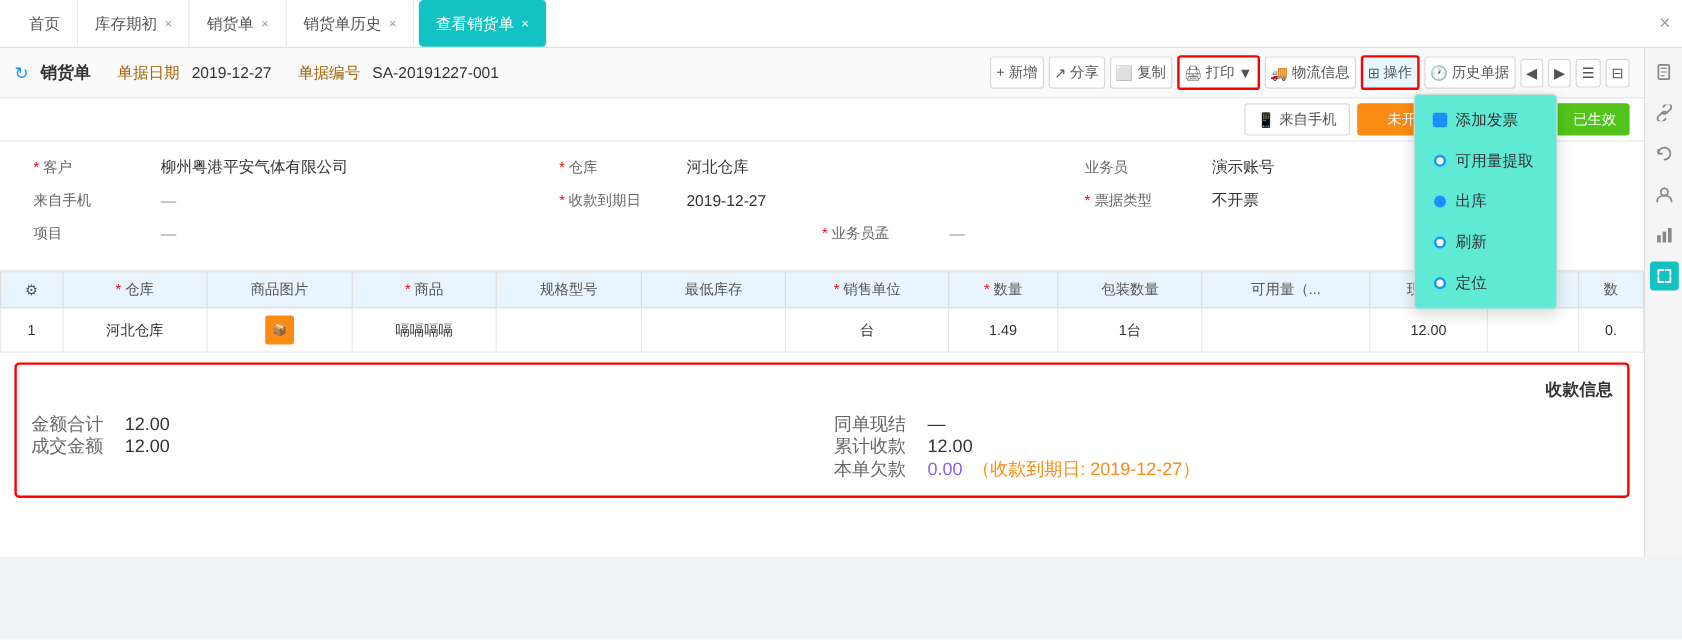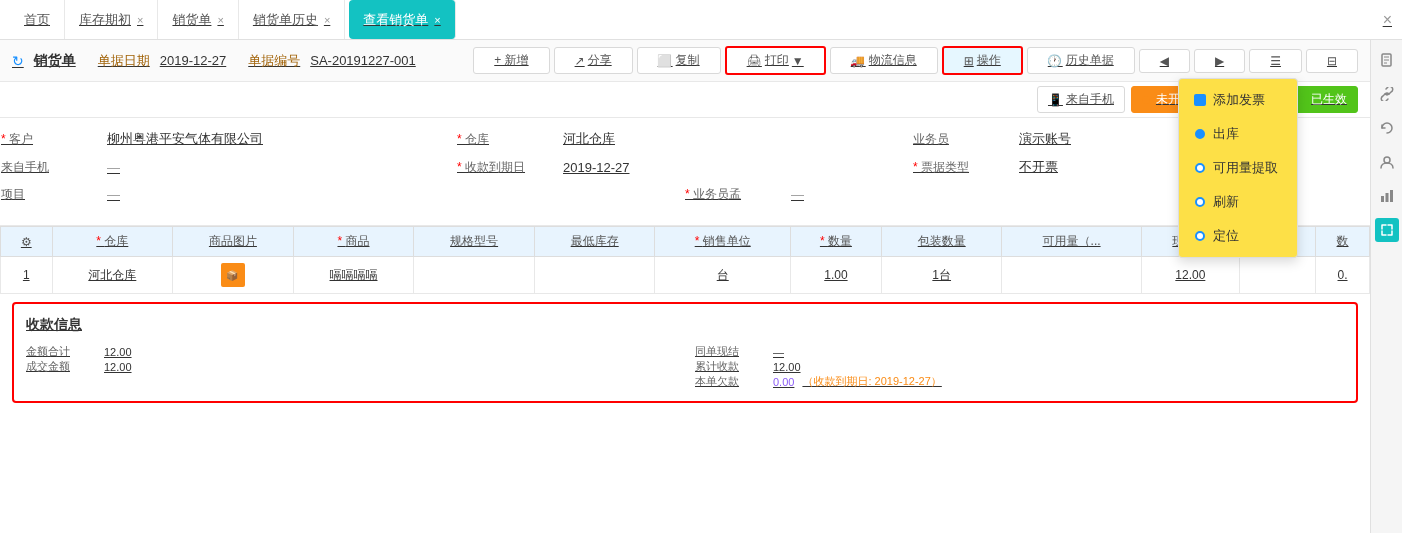--- a/index.html
+++ b/index.html
@@ -16,83 +16,83 @@
     
     .main-container { display: flex; flex-direction: column; height: calc(533px - 40px); background: #fff; }
 
     
     .toolbar { display: flex; align-items: center; padding: 6px 12px; border-bottom: 1px solid #e8e8e8; background: #fafafa; gap: 6px; }
     .doc-icon { color: #1890ff; font-size: 14px; margin-right: 4px; }
     .doc-title { font-weight: bold; color: #333; font-size: 14px; margin-right: 16px; }
     .meta-label { color: #a16207; margin-right: 4px; }
     .meta-value { color: #333; margin-right: 16px; }
     .toolbar-right { margin-left: auto; display: flex; align-items: center; gap: 4px; position: relative; }
-    .toolbar-btn { display: flex; align-items: center; gap: 3px; padding: 4px 20px; border: 1px solid #d9d9d9; border-radius: 3px; background: #fff; cursor: pointer; font-size: 12px; color: #555; }
+    .toolbar-btn { display: flex; align-items: center; gap: 3px; padding: 4px 4px; border: 1px solid #d9d9d9; border-radius: 3px; background: #fff; cursor: pointer; font-size: 12px; color: #555; }
     .toolbar-btn.highlighted { border: 2px solid #f00; }
 
     
     .action-row { display: flex; align-items: center; padding: 4px 12px; border-bottom: 1px solid #e8e8e8; gap: 6px; justify-content: flex-end; }
     .action-btn { display: flex; align-items: center; gap: 3px; padding: 4px 10px; border: 1px solid #d9d9d9; border-radius: 3px; background: #fff; cursor: pointer; font-size: 12px; color: #555; }
     .action-btn.orange { background: #fa8c16; color: #fff; border-color: #fa8c16; }
     .action-btn.green { background: #52c41a; color: #fff; border-color: #52c41a; }
     .status-dot { width: 8px; height: 8px; border-radius: 50%; display: inline-block; margin-right: 3px; }
     .status-dot.orange { background: #fa8c16; }
     .status-dot.green { background: #52c41a; }
 
     
-    .form-area { padding: 12px 1px; border-bottom: 1px solid #e8e8e8; }
+    .form-area { padding: 12px 28px; border-bottom: 1px solid #e8e8e8; }
     .form-row { display: flex; align-items: center; margin-bottom: 10px; gap: 0; }
     .form-field { display: flex; align-items: center; flex: 1; }
     .form-label { color: #666; min-width: 70px; font-size: 12px; }
     .form-label.required::before { content: '* '; color: #f00; }
     .form-value { color: #333; font-size: 13px; margin-left: 36px; }
     .form-value.dash { color: #999; }
     .add-note { color: #fa8c16; cursor: pointer; font-size: 12px; display: flex; align-items: center; gap: 2px; }
     table { width: 100%; border-collapse: collapse; font-size: 12px; }
     thead tr { background: #e8f4fe; }
     thead th { padding: 6px 8px; border: 1px solid #ddd; font-weight: normal; color: #555; white-space: nowrap; text-align: center; }
     tbody tr { background: #fff; }
     tbody td { padding: 6px 8px; border: 1px solid #e8e8e8; text-align: center; white-space: nowrap; }
     tbody tr.subtotal td { background: #fafafa; }
     .th-required::before { content: '* '; color: #f00; }
     .product-img { width: 24px; height: 24px; background: #fa8c16; display: inline-flex; align-items: center; justify-content: center; border-radius: 2px; }
 
     
     .payment-section { border: 2px solid #f00; margin: 8px 12px; padding: 12px; border-radius: 4px; background: #fff; }
-    .payment-title { font-weight: bold; font-size: 14px; margin-bottom: 10px; }
+    .payment-title { font-weight: bold; font-size: 14px; margin-bottom: 10px; text-align: right; }
     .payment-grid { display: grid; grid-template-columns: 1fr 1fr; gap: 6px 20px; }
-    .payment-row { display: flex; align-items: center; gap: 8px; font-size: 11px; }
+    .payment-row { display: flex; align-items: center; gap: 8px; font-size: 15px; }
     .payment-key { color: #666; min-width: 70px; }
     .payment-val { color: #333; }
     .payment-val.red { color: #8b5cf6; }
     .payment-val.orange { color: #fa8c16; }
 
     
-    .dropdown-menu { position: absolute; top: 32px; right: 60px; background: #fde047; border: 1px solid #ddd; border-radius: 4px; box-shadow: 0 4px 12px rgba(0,0,0,0.15); z-index: 100; min-width: 120px; padding: 4px 0; }
+    .dropdown-menu { position: absolute; top: 32px; right: 60px; background: #5eead4; border: 1px solid #ddd; border-radius: 4px; box-shadow: 0 4px 12px rgba(0,0,0,0.15); z-index: 100; min-width: 120px; padding: 4px 0; }
     .dropdown-item { display: flex; align-items: center; gap: 6px; padding: 8px 14px; cursor: pointer; font-size: 13px; color: #333; }
     .dropdown-icon { width: 14px; height: 14px; display: inline-flex; align-items: center; justify-content: center; }
     .icon-square { width: 12px; height: 12px; background: #1890ff; border-radius: 2px; }
     .icon-circle { width: 10px; height: 10px; border-radius: 50%; background: #1890ff; border: 2px solid #1890ff; }
     .icon-circle.outline { background: #fff; border: 2px solid #1890ff; }
 
     
     .right-sidebar { position: absolute; right: 0; top: 40px; width: 32px; background: #f5f5f5; border-left: 1px solid #e0e0e0; display: flex; flex-direction: column; align-items: center; padding: 8px 0; gap: 10px; height: calc(533px - 40px); }
     .sidebar-icon { width: 24px; height: 24px; display: flex; align-items: center; justify-content: center; cursor: pointer; color: #888; font-size: 14px; border-radius: 3px; }
     .sidebar-icon.active { background: #13c2c2; color: #fff; }
 
     
     .op-highlight { border: 2px solid #f00 !important; }
 
     
     .table-scroll-container { overflow-x: auto; }
   </style>
 </head>
 <body>
 
-<div style="position: relative; width: 1402px; height: 533px; overflow: hidden; text-decoration: underline;">
+<div style="position: relative; width: 1402px; height: 464px; overflow: hidden;">
 
   <div class="tab-bar">
     <div class="tab-item">
       <span>首页</span>
     </div>
     <div class="tab-item">
       <span>库存期初</span>
       <span class="tab-close">×</span>
     </div>
     <div class="tab-item">
@@ -154,29 +154,29 @@
 
         <div class="dropdown-menu">
           <div class="dropdown-item">
             <span class="dropdown-icon">
                 <span class="icon-square"></span>
               </span>
             <span>添加发票</span>
           </div>
           <div class="dropdown-item">
             <span class="dropdown-icon">
+                <span class="icon-circle outline"></span>
+              </span>
+            <span>可用量提取</span>
+          </div>
+          <div class="dropdown-item">
+            <span class="dropdown-icon">
                 <span class="icon-circle"></span>
               </span>
             <span>出库</span>
-          </div>
-          <div class="dropdown-item">
-            <span class="dropdown-icon">
-                <span class="icon-circle outline"></span>
-              </span>
-            <span>可用量提取</span>
           </div>
           <div class="dropdown-item">
             <span class="dropdown-icon">
                 <span class="icon-circle outline"></span>
               </span>
             <span>刷新</span>
           </div>
           <div class="dropdown-item">
             <span class="dropdown-icon">
                 <span class="icon-circle outline"></span>
@@ -272,21 +272,21 @@
             <td>河北仓库</td>
             <td>
               <div class="product-img">
                 <span style="color:#fff; font-size:10px;">📦</span>
               </div>
             </td>
             <td>嗝嗝嗝嗝</td>
             <td></td>
             <td></td>
             <td>台</td>
-            <td>1.00</td>
+            <td>1.49</td>
             <td>1台</td>
             <td></td>
             <td>12.00</td>
             <td></td>
             <td>0.</td>
           </tr>
         </tbody>
       </table>
     </div>
 

